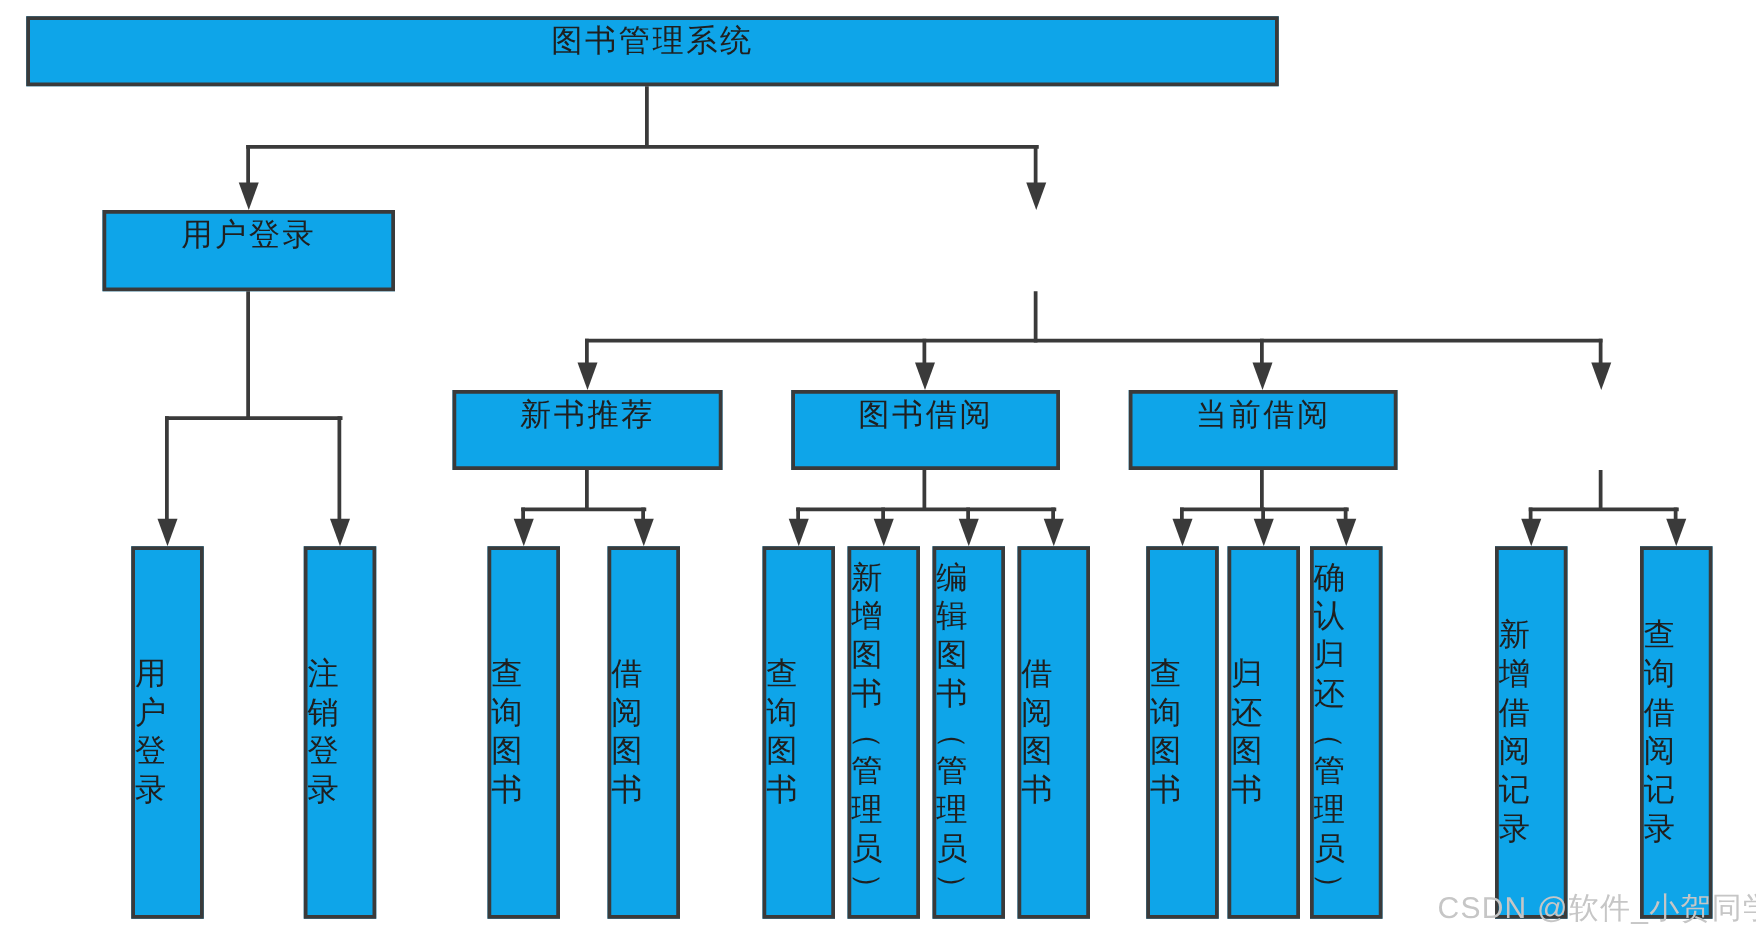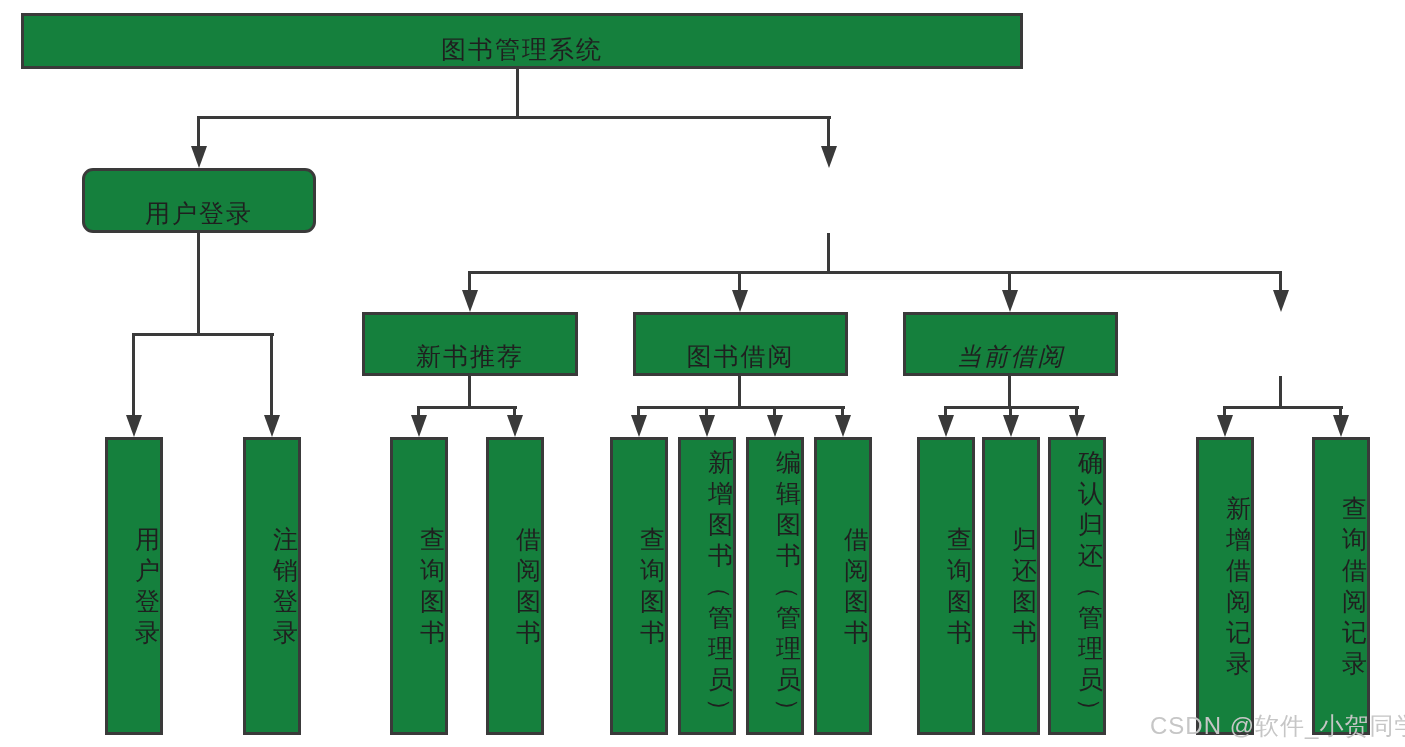--- a/index.html
+++ b/index.html
@@ -13,23 +13,23 @@
     width: 1405px;
     height: 747px;
     background: #ffffff;
     overflow: hidden;
   }
   
   .box {
     position: absolute;
     box-sizing: border-box;
     border: 3px solid #3a3a3a;
-    background: #15803d;
+    background: #0ea5e9;
     display: flex;
-    align-items: flex-end;
+    align-items: flex-start;
     justify-content: center;
   }
   .hlabel {
     font-size: 25px;
     color: #1f1f1f;
     letter-spacing: 2px;
     white-space: nowrap;
   }
   .leaf {
     flex-direction: column;
@@ -88,21 +88,21 @@
     <span class="hlabel">图书管理系统</span>
   </div>
 
   <div class="vl" style="left:516px; top:69px; height:48px;"></div>
   <div class="hl" style="left:197px; top:116px; width:634px;"></div>
   <div class="vl" style="left:197px; top:116px; height:32px;"></div>
   <div class="ah" style="left:191px; top:146px;"></div>
   <div class="vl" style="left:827px; top:116px; height:32px;"></div>
   <div class="ah" style="left:821px; top:146px;"></div>
 
-  <div class="box" style="left:82px; top:168px; width:234px; height:65px;border-radius:11px;">
+  <div class="box" style="left:82px; top:168px; width:234px; height:65px;">
     <span class="hlabel">用户登录</span>
   </div>
 
   <div class="vl" style="left:197px; top:233px; height:102px;"></div>
   <div class="hl" style="left:132px; top:333px; width:142px;"></div>
   <div class="vl" style="left:132px; top:333px; height:84px;"></div>
   <div class="ah" style="left:126px; top:415px;"></div>
   <div class="vl" style="left:270px; top:333px; height:84px;"></div>
   <div class="ah" style="left:264px; top:415px;"></div>
 
@@ -116,21 +116,21 @@
   <div class="ah" style="left:1002px; top:290px;"></div>
   <div class="vl" style="left:1279px; top:271px; height:21px;"></div>
   <div class="ah" style="left:1273px; top:290px;"></div>
 
   <div class="box" style="left:633px; top:312px; width:215px; height:64px;">
     <span class="hlabel">图书借阅</span>
   </div>
   <div class="box" style="left:362px; top:312px; width:216px; height:64px;">
     <span class="hlabel">新书推荐</span>
   </div>
-  <div class="box" style="left:903px; top:312px; width:215px; height:64px;font-style:italic;">
+  <div class="box" style="left:903px; top:312px; width:215px; height:64px;">
     <span class="hlabel">当前借阅</span>
   </div>
 
   <div class="vl" style="left:468px; top:376px; height:32px;"></div>
   <div class="hl" style="left:417px; top:406px; width:100px;"></div>
   <div class="vl" style="left:417px; top:406px; height:11px;"></div>
   <div class="ah" style="left:411px; top:415px;"></div>
   <div class="vl" style="left:513px; top:406px; height:11px;"></div>
   <div class="ah" style="left:507px; top:415px;"></div>
 

